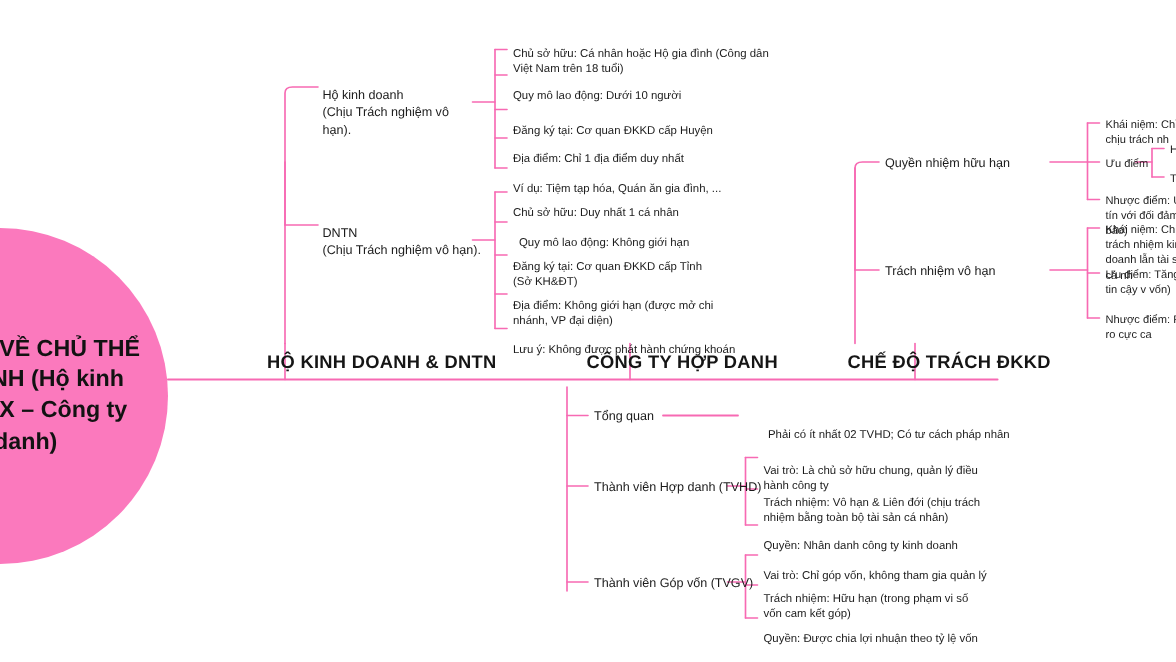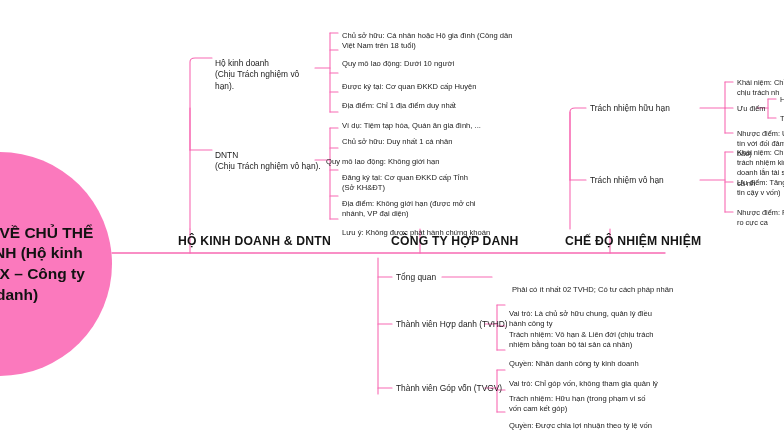--- a/index.html
+++ b/index.html
@@ -147,54 +147,54 @@
   </svg>
 
   <div class="center-node">
     <div class="center-label">PHÁP LUẬT VỀ CHỦ THỂ KINH DOANH (Hộ kinh doanh – HTX – Công ty hợp danh)</div>
   </div>
 
   <div class="node spine-label" style="left:150px;top:234px;">HỘ KINH DOANH &amp; DNTN</div>
 
   <div class="node spine-label" style="left:363px;top:234px;">CÔNG TY HỢP DANH</div>
 
-  <div class="node spine-label" style="left:537px;top:234px;">CHẾ ĐỘ NHIỆM NHIỆM</div>
+  <div class="node spine-label" style="left:537px;top:234px;">CHẾ ĐỘ TRÁCH ĐKKD</div>
 
   <div class="node l2" style="left:215px;top:58px;width:105px;white-space:pre-line;">Hộ kinh doanh
 (Chịu Trách nghiệm vô hạn).</div>
 
   <div class="node l3" style="left:342px;top:18px;width:175px;">Chủ sở hữu: Cá nhân hoặc Hộ gia đình (Công dân Việt Nam trên 18 tuổi)</div>
   <div class="node l3" style="left:342px;top:46px;width:175px;">Quy mô lao động: Dưới 10 người</div>
-  <div class="node l3" style="left:342px;top:69px;width:175px;">Được ký tại: Cơ quan ĐKKD cấp Huyện</div>
+  <div class="node l3" style="left:342px;top:69px;width:175px;">Đăng ký tại: Cơ quan ĐKKD cấp Huyện</div>
   <div class="node l3" style="left:342px;top:88px;width:175px;">Địa điểm: Chỉ 1 địa điểm duy nhất</div>
   <div class="node l3" style="left:342px;top:108px;width:185px;">Ví dụ: Tiệm tạp hóa, Quán ăn gia đình, ...</div>
 
   <div class="node l2" style="left:215px;top:150px;width:110px;white-space:pre-line;">DNTN
 (Chịu Trách nghiệm vô hạn).</div>
 
   <div class="node l3" style="left:342px;top:124px;width:175px;">Chủ sở hữu: Duy nhất 1 cá nhân</div>
-  <div class="node l3" style="left:326px;top:144px;width:175px;">Quy mô lao động: Không giới hạn</div>
+  <div class="node l3" style="left:346px;top:144px;width:175px;">Quy mô lao động: Không giới hạn</div>
   <div class="node l3" style="left:342px;top:186px;width:150px;">Địa điểm: Không giới hạn (được mở chi nhánh, VP đại diện)</div>
   <div class="node l3" style="left:342px;top:160px;width:140px;">Đăng ký tại: Cơ quan ĐKKD cấp Tỉnh (Sở KH&amp;ĐT)</div>
   <div class="node l3" style="left:342px;top:215px;width:185px;">Lưu ý: Không được phát hành chứng khoán</div>
 
   <div class="node l2 nowrap" style="left:396px;top:272px;">Tổng quan</div>
   <div class="node l3 nowrap" style="left:496px;top:272px;padding-left:16px;">Phải có ít nhất 02 TVHD; Có tư cách pháp nhân</div>
 
   <div class="node l2 nowrap" style="left:396px;top:319px;">Thành viên Hợp danh (TVHD)</div>
   <div class="node l3" style="left:509px;top:296px;width:160px;">Vai trò: Là chủ sở hữu chung, quản lý điều hành công ty</div>
   <div class="node l3" style="left:509px;top:317px;width:160px;">Trách nhiệm: Vô hạn &amp; Liên đới (chịu trách nhiệm bằng toàn bộ tài sản cá nhân)</div>
   <div class="node l3" style="left:509px;top:346px;width:170px;">Quyền: Nhân danh công ty kinh doanh</div>
 
   <div class="node l2 nowrap" style="left:396px;top:383px;">Thành viên Góp vốn (TVGV)</div>
   <div class="node l3" style="left:509px;top:366px;width:175px;">Vai trò: Chỉ góp vốn, không tham gia quản lý</div>
   <div class="node l3" style="left:509px;top:381px;width:145px;">Trách nhiệm: Hữu hạn (trong phạm vi số vốn cam kết góp)</div>
   <div class="node l3" style="left:509px;top:408px;width:175px;">Quyền: Được chia lợi nhuận theo tỷ lệ vốn</div>
 
-  <div class="node l2 nowrap" style="left:590px;top:103px;">Trách nhiệm hữu hạn</div>
+  <div class="node l2 nowrap" style="left:590px;top:103px;">Quyền nhiệm hữu hạn</div>
 
   <div class="node l4" style="left:737px;top:78px;width:60px;">Khái niệm: Chỉ chịu trách nh</div>
   <div class="node l4 nowrap" style="left:737px;top:104px;">Ưu điểm</div>
   <div class="node l4 nowrap" style="left:780px;top:95px;">Hạn chế rủi</div>
   <div class="node l4 nowrap" style="left:780px;top:114px;">Tài sản cá n</div>
   <div class="node l4" style="left:737px;top:129px;width:60px;">Nhược điểm: Uy tín với đối đảm bảo)</div>
 
   <div class="node l2 nowrap" style="left:590px;top:175px;">Trách nhiệm vô hạn</div>
 
   <div class="node l4" style="left:737px;top:148px;width:60px;">Khái niệm: Chịu trách nhiệm kinh doanh lẫn tài sản cá nh</div>

